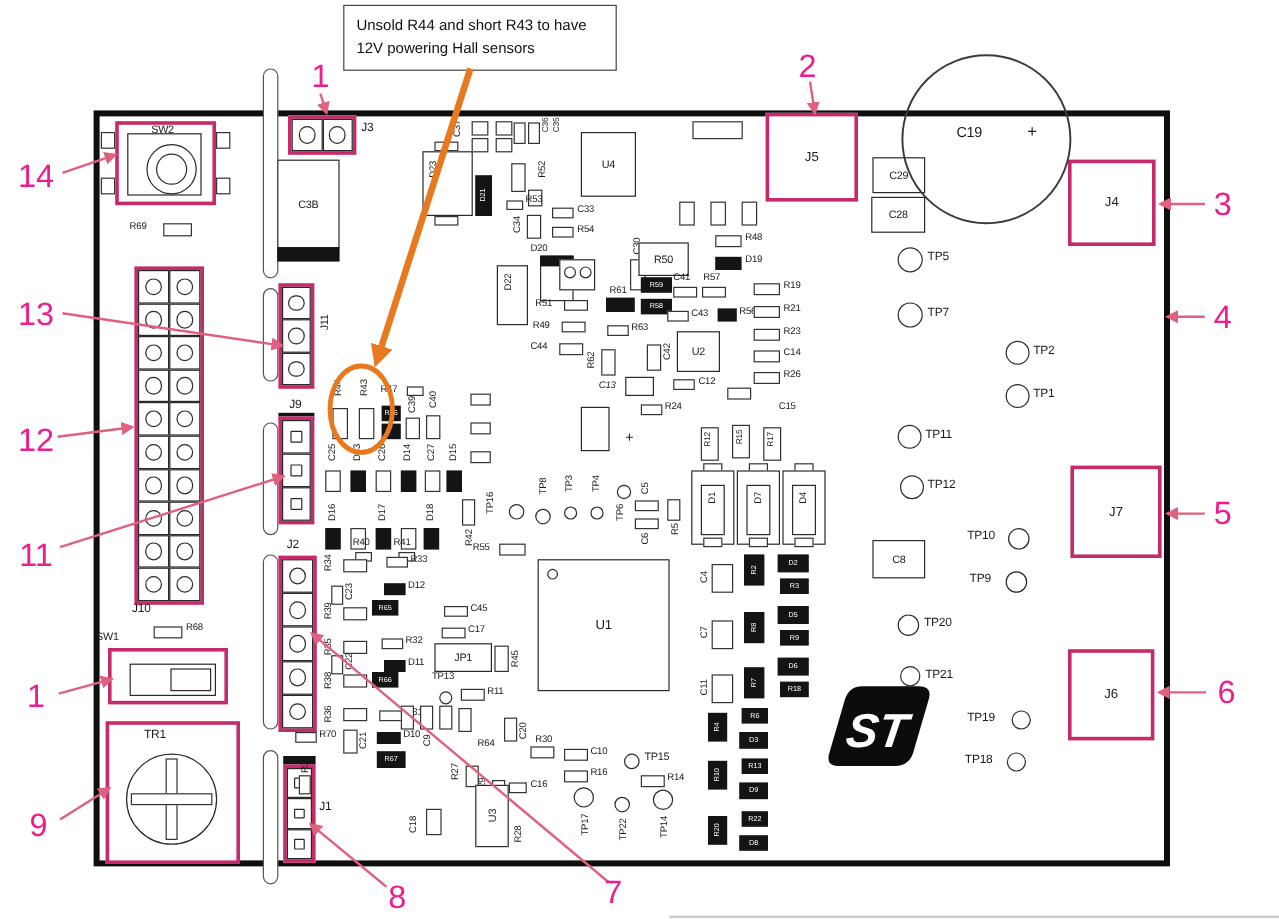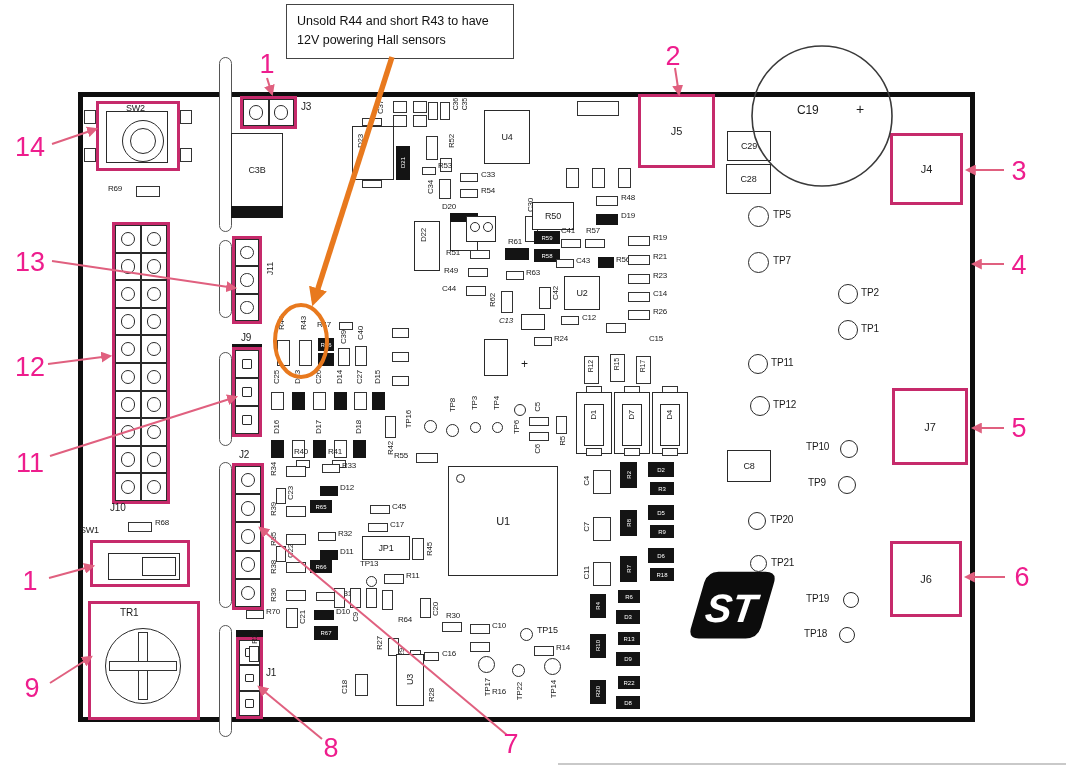--- a/index.html
+++ b/index.html
@@ -460,21 +460,21 @@
     <div class="c text" style="left: 442px; top: 650px;">C16</div>
     <div class="c text rot" style="left: 341px; top: 680px;">C18</div>
     <div class="c part" style="left: 355px; top: 674px; width: 13px; height: 22px;"></div>
     <div class="c box" style="left: 396px; top: 654px; width: 28px; height: 52px;">
       <span class="rot-span">U3</span>
     </div>
     <div class="c text rot" style="left: 428px; top: 688px;">R28</div>
     <div class="c part" style="left: 470px; top: 624px; width: 20px; height: 10px;"></div>
     <div class="c text" style="left: 492px; top: 622px;">C10</div>
     <div class="c part" style="left: 470px; top: 642px; width: 20px; height: 10px;"></div>
-    <div class="c text" style="left: 492px; top: 640px; margin-top: 48px;">R16</div>
+    <div class="c text" style="left: 492px; top: 640px;">R16</div>
     <div class="c tp" style="left: 520px; top: 628px; width: 13px; height: 13px;"></div>
     <div class="c text" style="left: 537px; top: 626px; font-size: 9px;">TP15</div>
     <div class="c part" style="left: 534px; top: 646px; width: 20px; height: 10px;"></div>
     <div class="c text" style="left: 556px; top: 644px;">R14</div>
     <div class="c tp" style="left: 478px; top: 656px; width: 17px; height: 17px;"></div>
     <div class="c text rot" style="left: 484px; top: 678px;">TP17</div>
     <div class="c tp" style="left: 512px; top: 664px; width: 13px; height: 13px;"></div>
     <div class="c text rot" style="left: 516px; top: 682px;">TP22</div>
     <div class="c tp" style="left: 544px; top: 658px; width: 17px; height: 17px;"></div>
     <div class="c text rot" style="left: 550px; top: 680px;">TP14</div>

